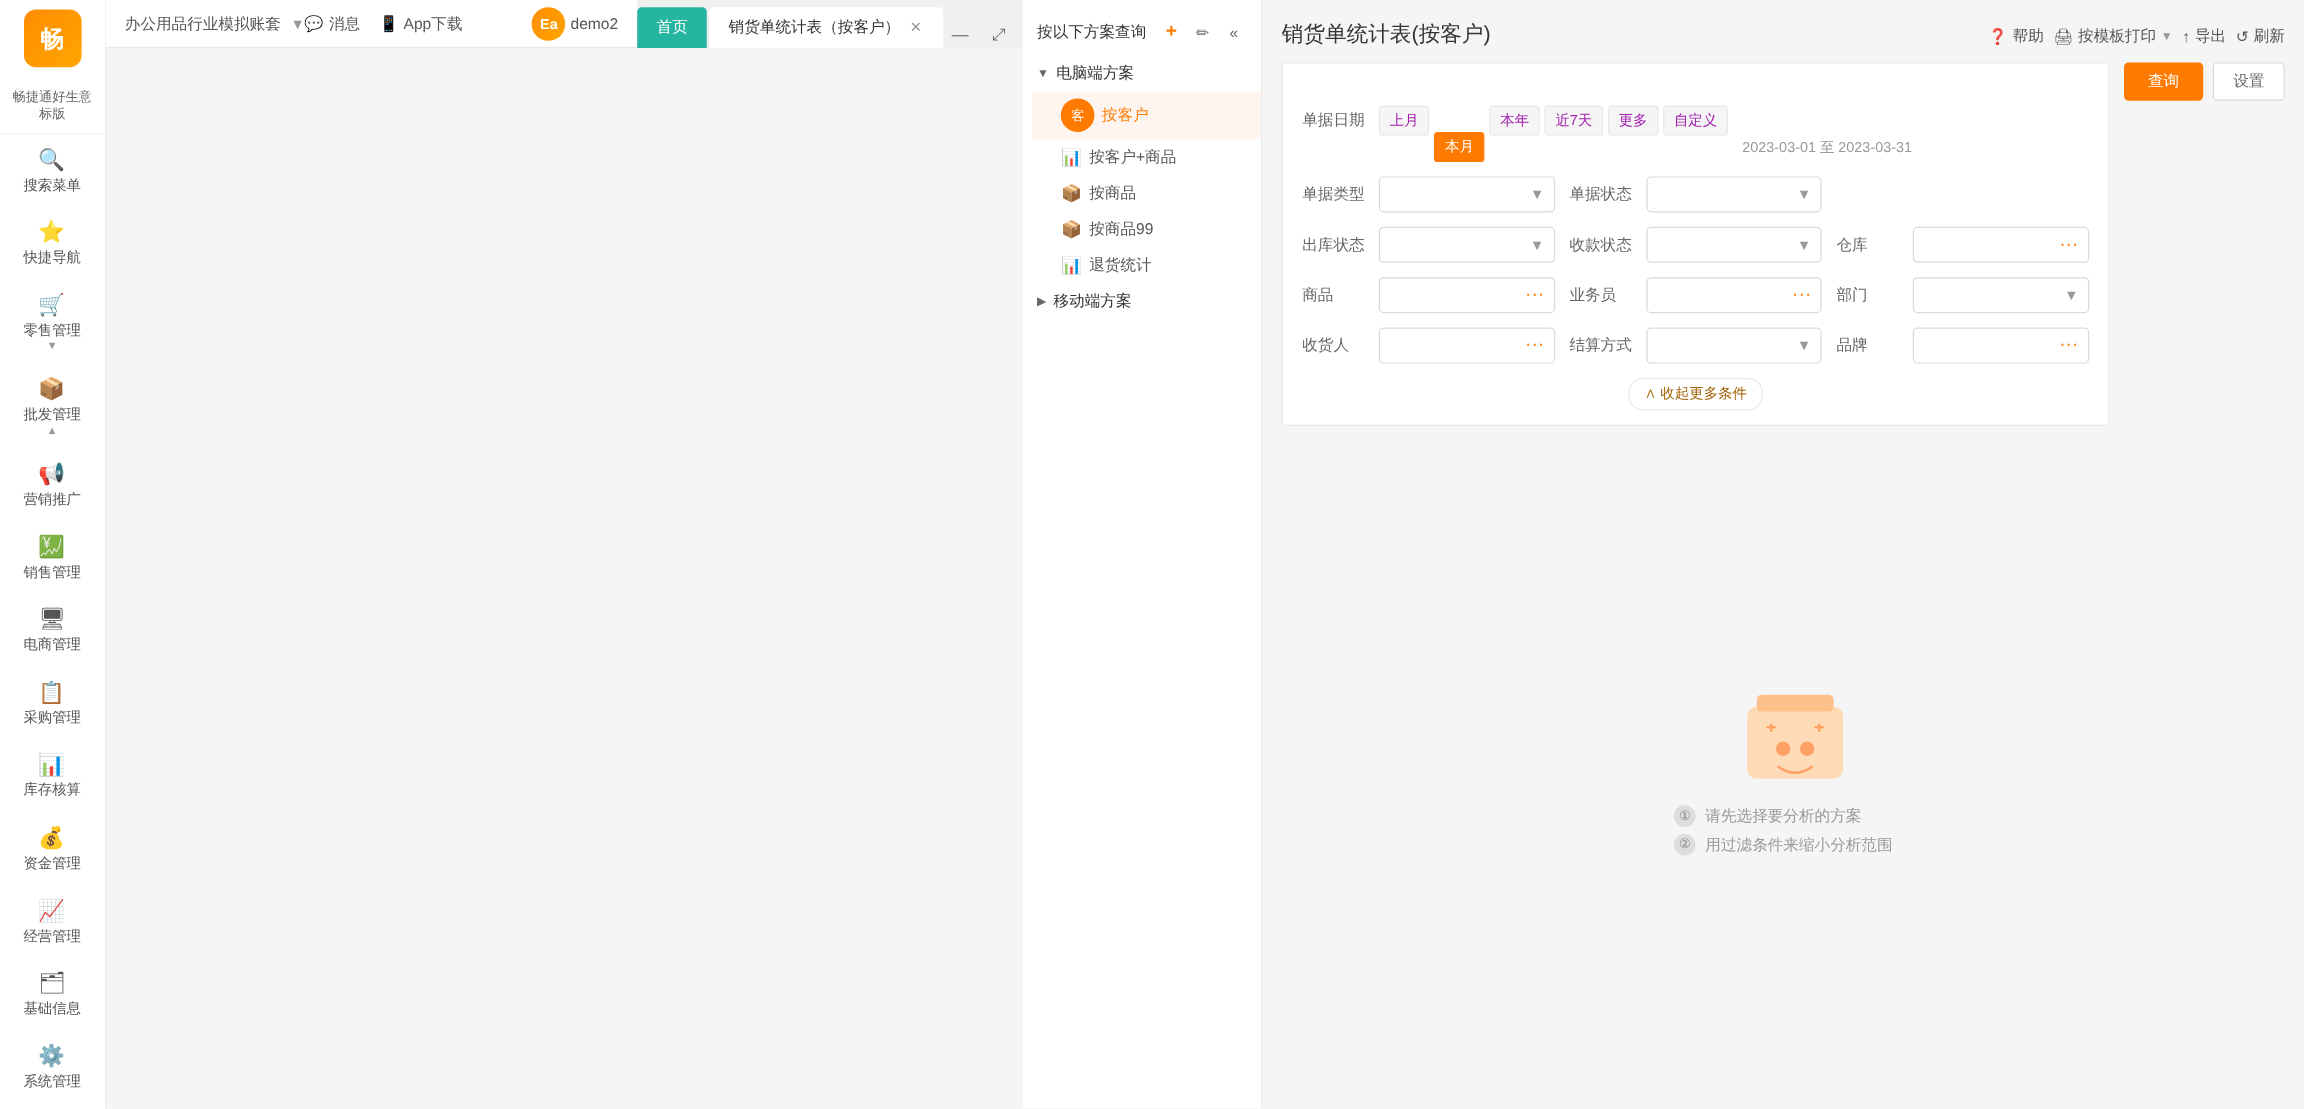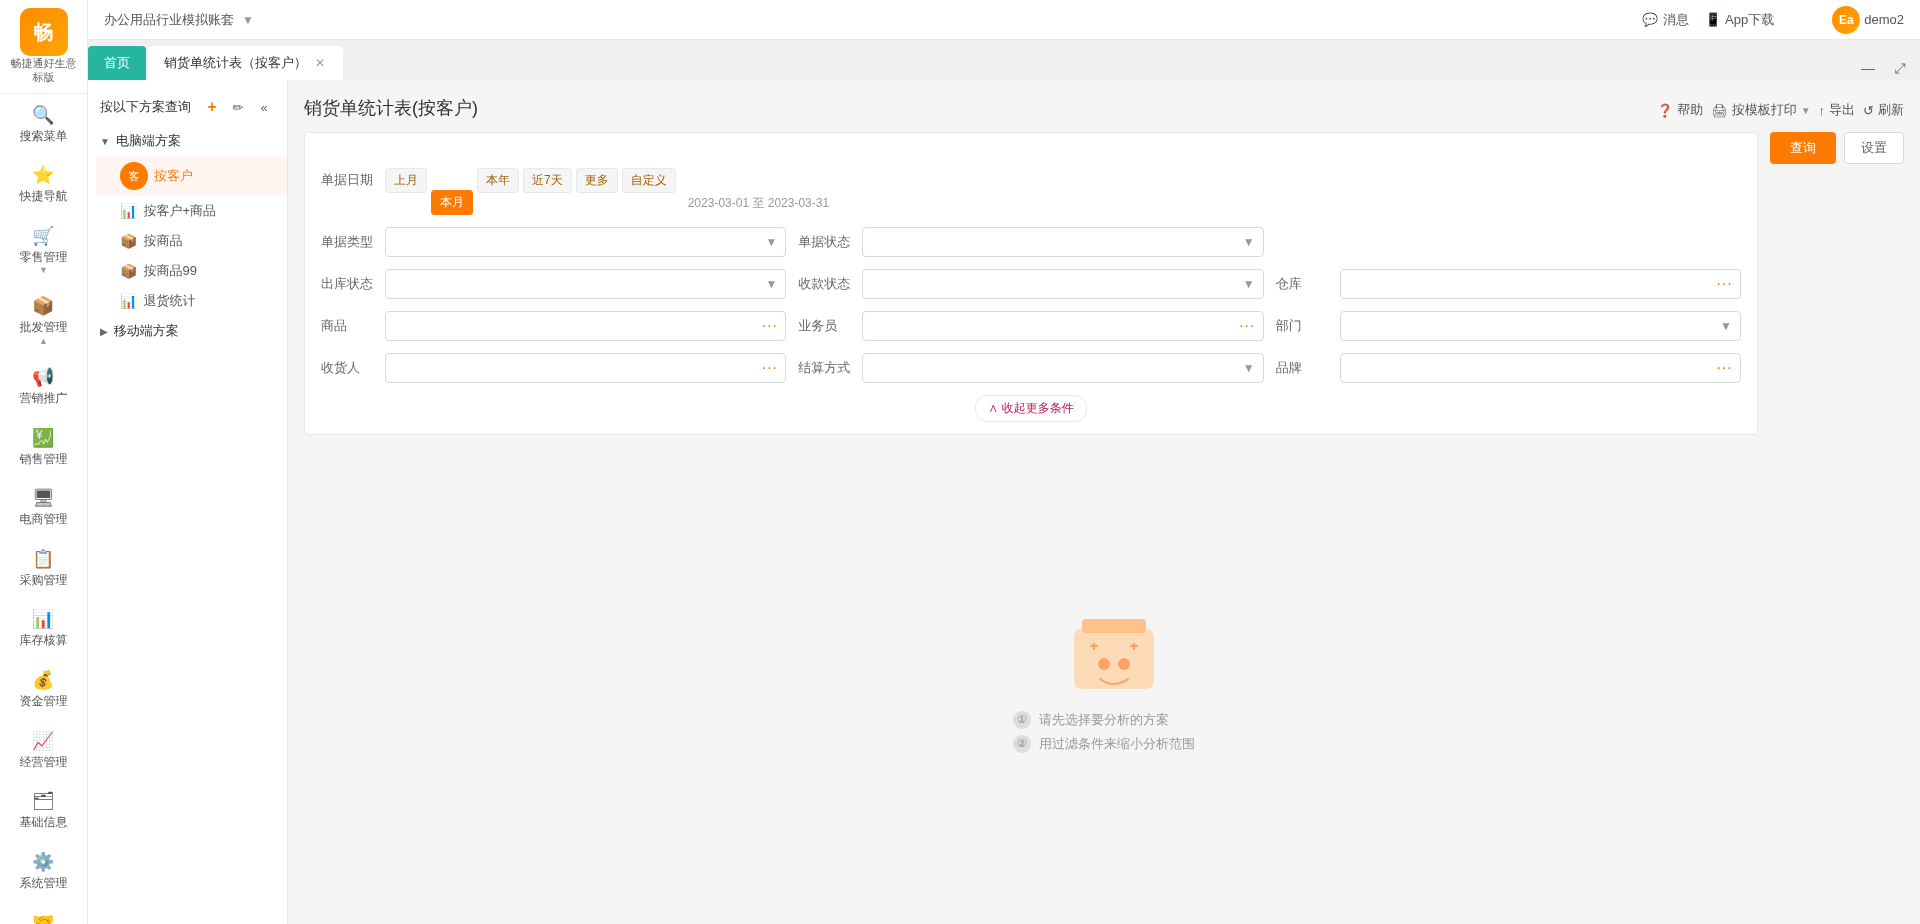--- a/index.html
+++ b/index.html
@@ -2,27 +2,27 @@
 <html><head>
   <meta charset="utf-8">
   <style>
     * { box-sizing: border-box; margin: 0; padding: 0; }
     body { font-family: "Microsoft YaHei", "PingFang SC", Arial, sans-serif; font-size: 13px; background: #f5f5f5; color: #333; display: flex; height: 924px; overflow: hidden; }
 
     
     .sidebar { width: 88px; background: #fff; border-right: 1px solid #e8e8e8; display: flex; flex-direction: column; align-items: center; height: 924px; overflow-y: auto; flex-shrink: 0; }
     .sidebar-logo { width: 100%; padding: 8px; display: flex; flex-direction: column; align-items: center; border-bottom: 1px solid #f0f0f0; }
     .sidebar-logo-img { width: 48px; height: 48px; background: linear-gradient(135deg, #ff8c00, #ffa500); border-radius: 10px; display: flex; align-items: center; justify-content: center; color: white; font-size: 20px; font-weight: bold; }
-    .sidebar-logo-text { font-size: 11px; color: #666; margin-top: 0; text-align: center; line-height: 1.3; }
+    .sidebar-logo-text { font-size: 11px; color: #666; margin-top: 18px; text-align: center; line-height: 1.3; }
     .sidebar-item { width: 100%; padding: 10px 4px; display: flex; flex-direction: column; align-items: center; cursor: pointer; color: #555; font-size: 12px; transition: all 0.2s; }
     .sidebar-item-icon { font-size: 18px; margin-bottom: 3px; }
     .sidebar-item-label { text-align: center; line-height: 1.3; }
 
     
-    .main-area { flex: 1; display: flex; flex-direction: column; overflow: hidden; }
+    .main-area { flex: 1; display: flex; overflow: hidden; }
 
     
     .topbar { height: 40px; background: #fff; border-bottom: 1px solid #e8e8e8; display: flex; align-items: center; justify-content: space-between; padding: 0 16px; flex-shrink: 0; }
     .topbar-left { display: flex; align-items: center; gap: 8px; font-size: 13px; color: #333; }
     .topbar-dropdown { display: flex; align-items: center; gap: 4px; cursor: pointer; }
     .topbar-right { display: flex; align-items: center; gap: 16px; font-size: 13px; color: #555; }
     .topbar-right-item { display: flex; align-items: center; gap: 4px; cursor: pointer; }
     .avatar { width: 28px; height: 28px; border-radius: 50%; background: linear-gradient(135deg, #ff8c00, #ffa500); display: flex; align-items: center; justify-content: center; color: white; font-size: 12px; font-weight: bold; margin-left: 42px; }
 
     
@@ -67,27 +67,27 @@
     .filter-label { white-space: nowrap; color: #666; font-size: 13px; min-width: 56px; flex-shrink: 0; }
     .filter-control { flex: 1; border: 1px solid #d9d9d9; border-radius: 4px; height: 30px; padding: 0 8px; font-size: 13px; display: flex; align-items: center; justify-content: space-between; cursor: pointer; background: #fff; }
     .filter-control .placeholder { color: #bbb; }
     .filter-dots { color: #ff7a00; font-size: 16px; cursor: pointer; }
     .filter-chevron { color: #999; font-size: 12px; }
 
     
     .date-row { display: flex; align-items: center; gap: 8px; margin-bottom: 12px; }
     .date-label { color: #666; font-size: 13px; white-space: nowrap; min-width: 56px; }
     .date-pills { display: flex; align-items: center; gap: 4px; }
-    .date-pill { padding: 3px 8px; border-radius: 3px; font-size: 12px; cursor: pointer; color: #a16207; background: #f5f5f5; border: 1px solid #e8e8e8; }
+    .date-pill { padding: 3px 8px; border-radius: 3px; font-size: 12px; cursor: pointer; color: #a21caf; background: #f5f5f5; border: 1px solid #e8e8e8; }
     .date-pill.active { background: #ff7a00; color: white; border-color: #ff7a00; margin-top: 45px; }
     .date-range { font-size: 12px; color: #999; margin-left: 4px; margin-top: 47px; }
 
     
     .collapse-bar { display: flex; justify-content: center; margin-top: 8px; }
-    .collapse-btn { display: flex; align-items: center; gap: 4px; font-size: 12px; color: #be185d; cursor: pointer; padding: 4px 12px; border: 1px solid #e8e8e8; border-radius: 12px; background: #fff; }
+    .collapse-btn { display: flex; align-items: center; gap: 4px; font-size: 12px; color: #a16207; cursor: pointer; padding: 4px 12px; border: 1px solid #e8e8e8; border-radius: 12px; background: #fff; }
 
     
     .action-btns { display: flex; gap: 8px; align-items: flex-start; }
     .btn-query { background: #ff7a00; color: white; border: none; padding: 6px 20px; border-radius: 4px; font-size: 13px; cursor: pointer; height: 32px; }
     .btn-settings { background: #fff; color: #666; border: 1px solid #d9d9d9; padding: 6px 16px; border-radius: 4px; font-size: 13px; cursor: pointer; height: 32px; }
 
     
     .empty-state { flex: 1; display: flex; flex-direction: column; align-items: center; justify-content: center; gap: 12px; }
     .empty-icon { width: 100px; height: 100px; position: relative; }
     .empty-text { display: flex; flex-direction: column; align-items: flex-start; gap: 6px; }

